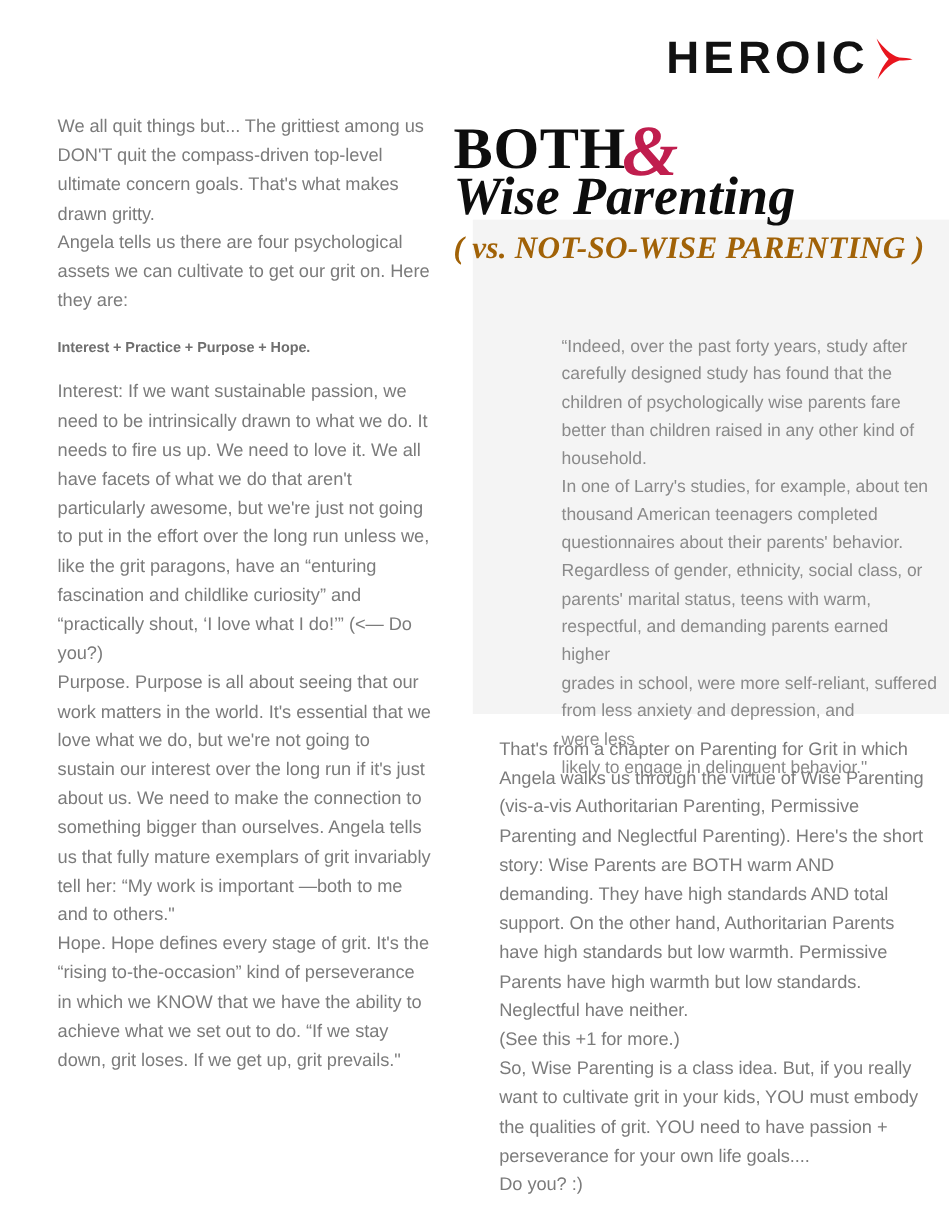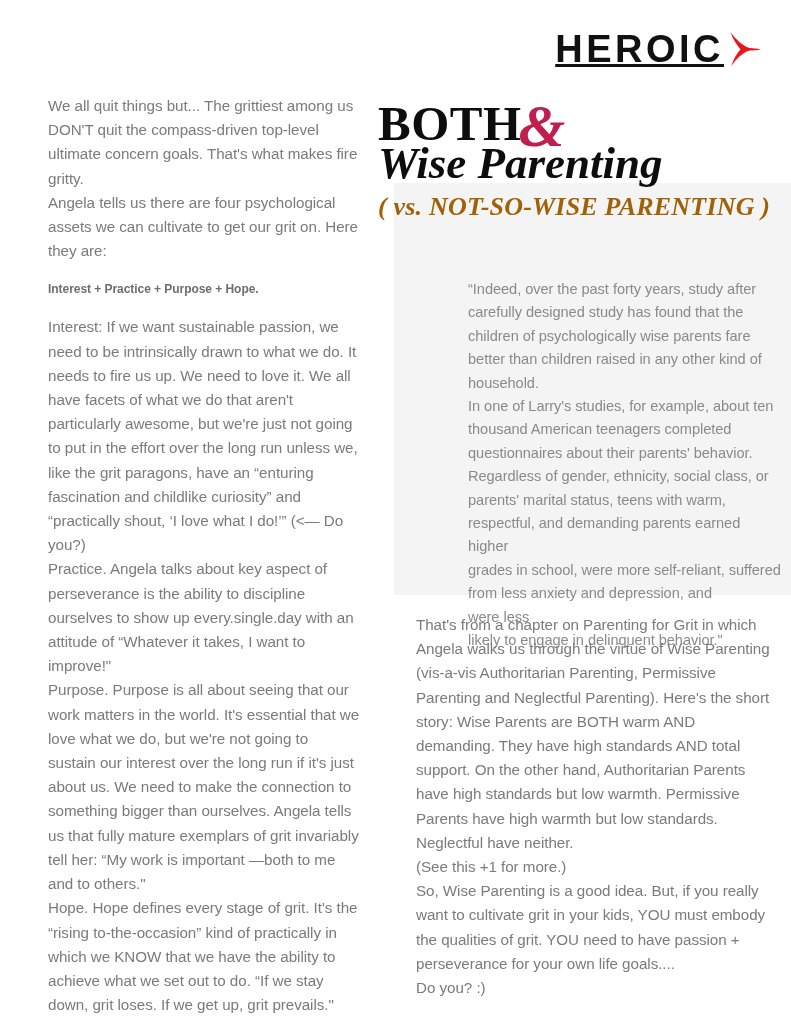--- a/index.html
+++ b/index.html
@@ -34,21 +34,20 @@
     gap: 2px;
     height: 46px;
   }
   .logo-wordmark {
     font-family: "Liberation Sans", sans-serif;
     font-weight: 700;
     font-size: 38px;
     letter-spacing: 3.5px;
     color: #111111;
     line-height: 1;
-    text-decoration: underline;
   }
   .logo-mark {
     display: block;
     width: 34px;
     height: 40px;
     margin-left: 1px;
   }
 
   
   .quote-panel {
@@ -184,39 +183,38 @@
 
   <div class="title-block">
     <div class="title-line1">
       <span class="title-grit">BOTH</span><span class="title-amp">&amp;</span>
     </div>
     <div class="title-line2">Wise Parenting</div>
     <div class="title-line3">( vs. NOT-SO-WISE PARENTING )</div>
   </div>
 
   <div class="col-left">
-    <p class="para">We all quit things but... The grittiest among us DON'T quit the compass-driven top-level ultimate concern goals. That's what makes fire gritty.</p>
+    <p class="para">We all quit things but... The grittiest among us DON'T quit the compass-driven top-level ultimate concern goals. That's what makes drawn gritty.</p>
     <p class="para">Angela tells us there are four psychological assets we can cultivate to get our grit on. Here they are:</p>
     <p class="heading-strong">Interest + Practice + Purpose + Hope.</p>
     <p class="para">Interest: If we want sustainable passion, we need to be intrinsically drawn to what we do. It needs to fire us up. We need to love it. We all have facets of what we do that aren't particularly awesome, but we're just not going to put in the effort over the long run unless we, like the grit paragons, have an “enturing fascination and childlike curiosity” and “practically shout, ‘I love what I do!’” (&lt;— Do you?)</p>
-    <p class="para">Practice. Angela talks about key aspect of perseverance is the ability to discipline ourselves to show up every.single.day with an attitude of “Whatever it takes, I want to improve!"</p>
     <p class="para">Purpose. Purpose is all about seeing that our work matters in the world. It's essential that we love what we do, but we're not going to sustain our interest over the long run if it's just about us. We need to make the connection to something bigger than ourselves. Angela tells us that fully mature exemplars of grit invariably tell her: “My work is important —both to me and to others."</p>
-    <p class="para">Hope. Hope defines every stage of grit. It's the “rising to-the-occasion” kind of practically in which we KNOW that we have the ability to achieve what we set out to do. “If we stay down, grit loses. If we get up, grit prevails."</p>
+    <p class="para">Hope. Hope defines every stage of grit. It's the “rising to-the-occasion” kind of perseverance in which we KNOW that we have the ability to achieve what we set out to do. “If we stay down, grit loses. If we get up, grit prevails."</p>
   </div>
 
   <div class="col-right-quote">
     <p class="quote-text">“Indeed, over the past forty years, study after carefully designed study has found that the children of psychologically wise parents fare better than children raised in any other kind of household.
 In one of Larry's studies, for example, about ten thousand American teenagers completed questionnaires about their parents' behavior.
 Regardless of gender, ethnicity, social class, or parents' marital status, teens with warm, respectful, and demanding parents earned
 higher
 grades in school, were more self-reliant, suffered from less anxiety and depression, and
 were less
 likely to engage in delinquent behavior."</p>
   </div>
 
   <div class="col-right-body">
     <p class="para">That's from a chapter on Parenting for Grit in which Angela walks us through the virtue of Wise Parenting (vis-a-vis Authoritarian Parenting, Permissive Parenting and Neglectful Parenting). Here's the short story: Wise Parents are BOTH warm AND demanding. They have high standards AND total support. On the other hand, Authoritarian Parents have high standards but low warmth. Permissive Parents have high warmth but low standards. Neglectful have neither.</p>
     <p class="para">(See this +1 for more.)</p>
-    <p class="para">So, Wise Parenting is a good idea. But, if you really want to cultivate grit in your kids, YOU must embody the qualities of grit. YOU need to have passion + perseverance for your own life goals....</p>
+    <p class="para">So, Wise Parenting is a class idea. But, if you really want to cultivate grit in your kids, YOU must embody the qualities of grit. YOU need to have passion + perseverance for your own life goals....</p>
     <p class="para">Do you? :)</p>
   </div>
 
 </div>
 
 </body></html>

